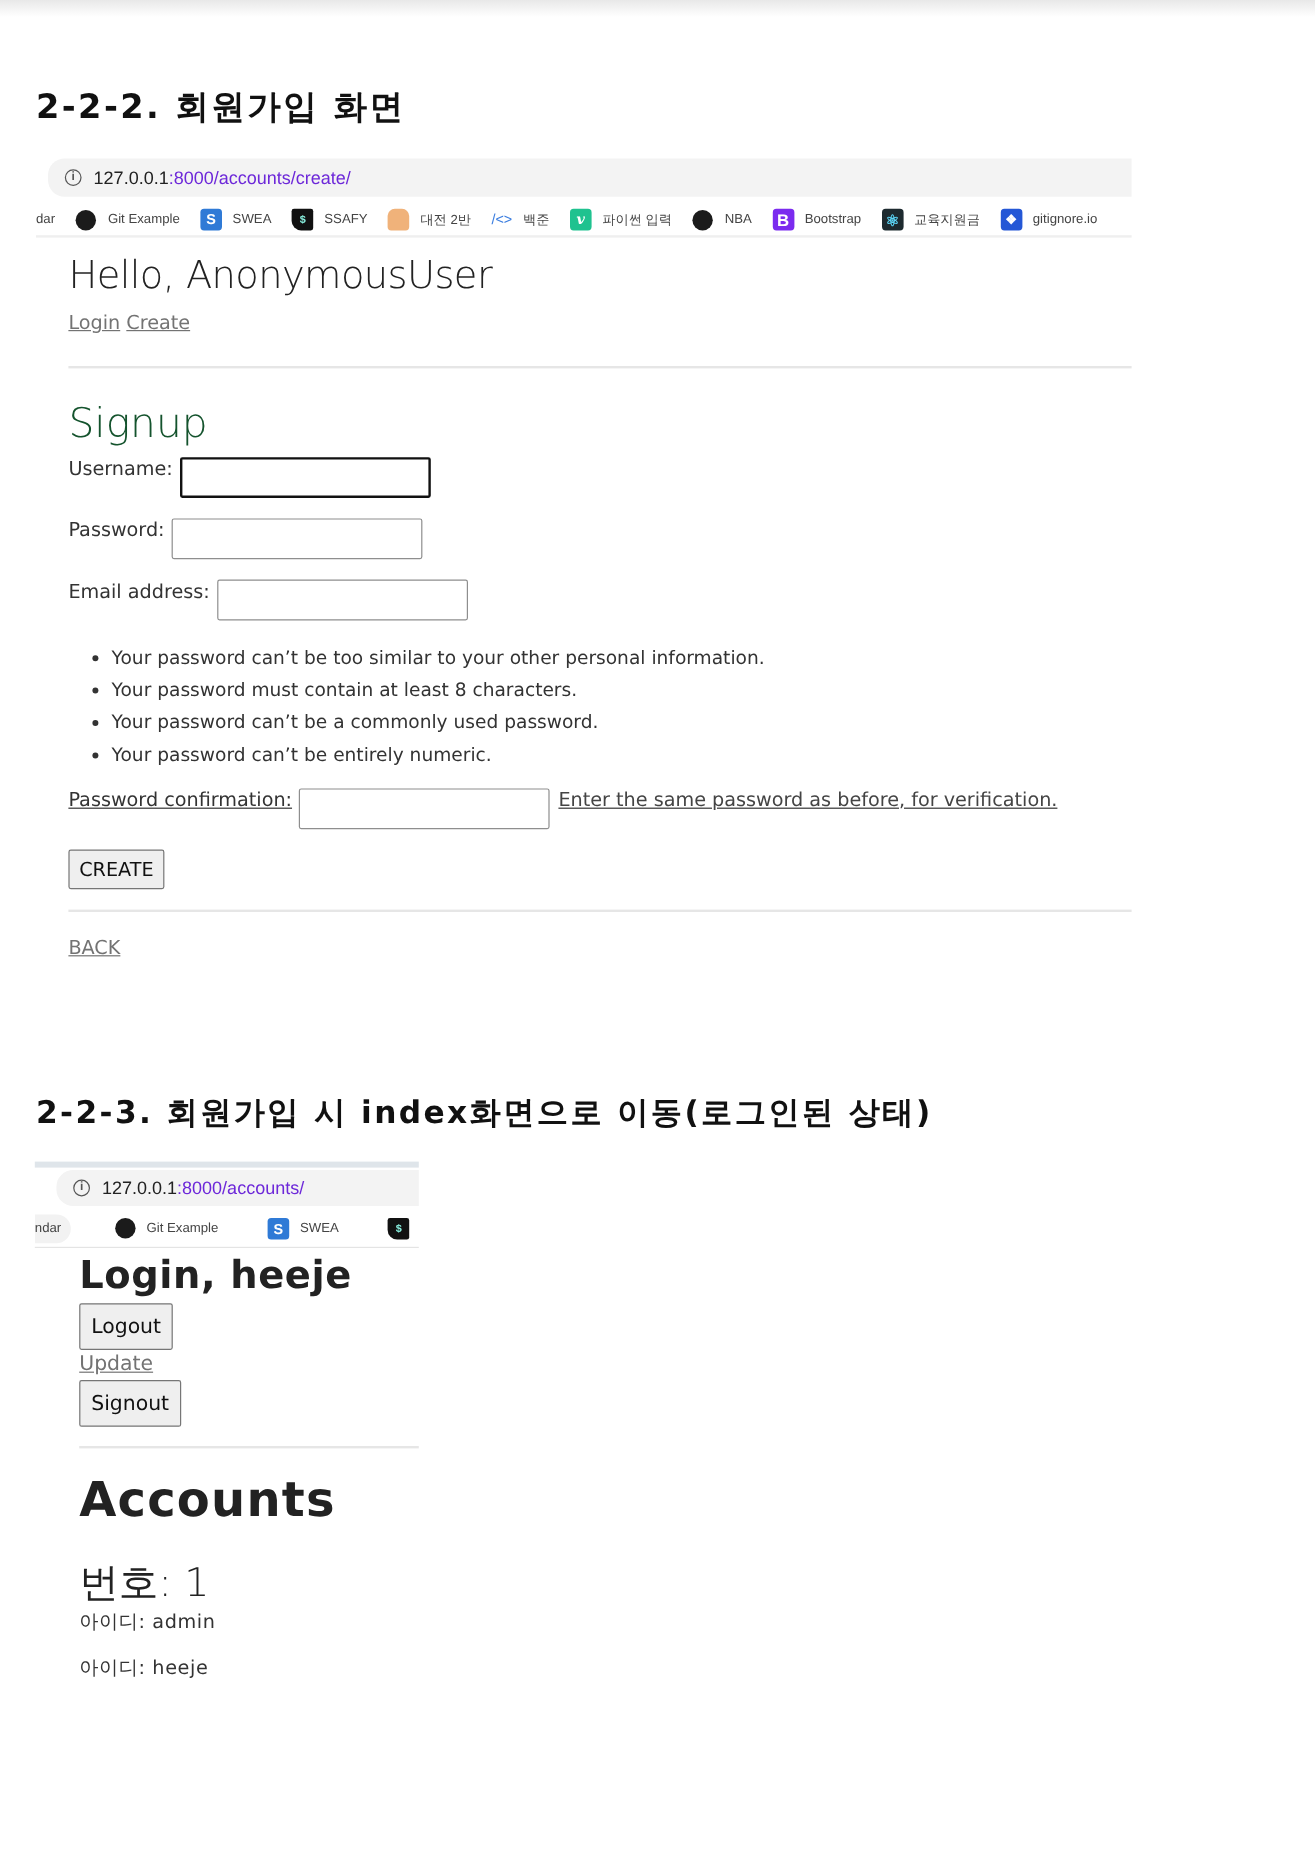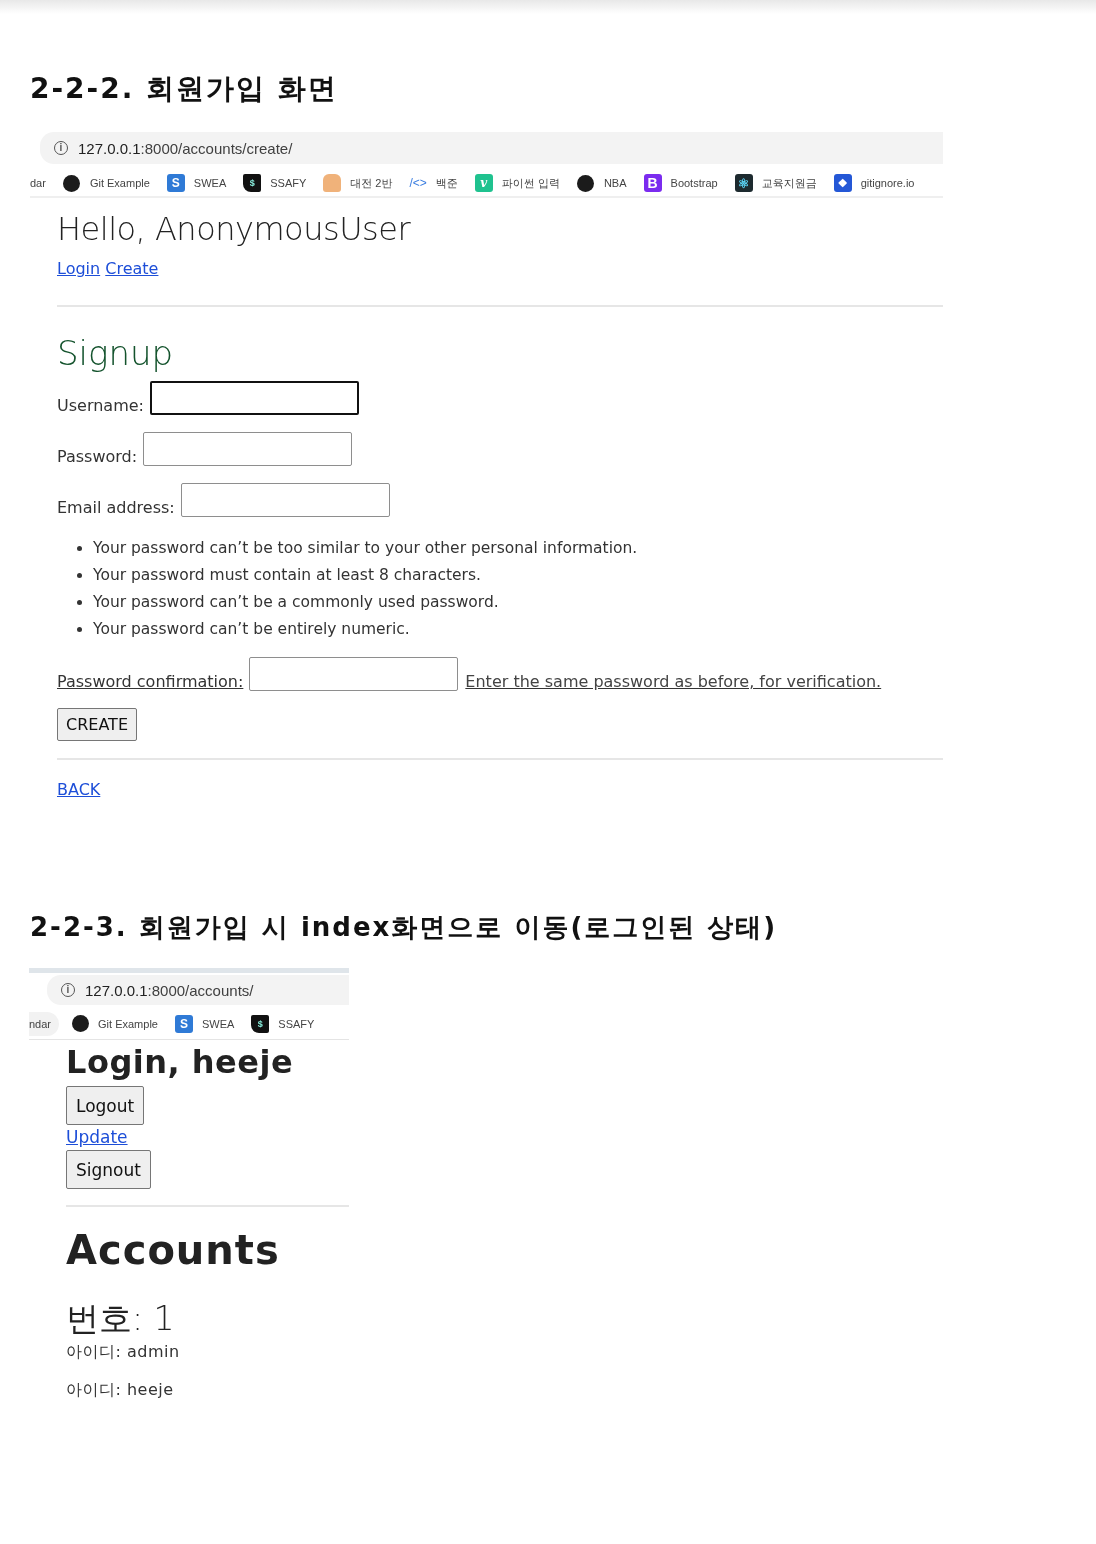--- a/index.html
+++ b/index.html
@@ -9,57 +9,57 @@
       background: linear-gradient(#e8e8e8, #ffffff); }
     .section-title { position: absolute; left: 30px; font-family: "DejaVu Sans", sans-serif;
       font-weight: bold; color: #111; letter-spacing: 2px; white-space: nowrap; }
     .t1 { top: 70px; font-size: 28px; }
     .t2 { top: 910px; font-size: 26px; }
 
     
     .addr { position: absolute; background: #f3f3f3; border-radius: 14px 0 0 14px; display: flex; align-items: center; font-family: "Liberation Sans", sans-serif; color: #333; }
     .addr .info { width: 14px; height: 14px; border: 1.5px solid #555; border-radius: 50%; font-size: 10px; line-height: 11px; text-align: center; color: #555; margin-right: 10px; font-weight: bold; }
     .addr .host { color: #222; }
-    .addr .path { color: #404040; }
+    .addr .path { color: #6d28d9; }
     .addr1 { left: 40px; top: 132px; width: 903px; height: 32px; padding-left: 14px; font-size: 15px; }
     .bmbar { position: absolute; display: flex; align-items: center; white-space: nowrap; font-family: "Liberation Sans", sans-serif; color: #444; overflow: hidden; text-align: center; }
     .bm1 { left: 30px; top: 170px; width: 913px; height: 28px; font-size: 11px; border-bottom: 2px solid #efefef; }
     .bm { display: flex; align-items: center; margin-right: 17px; }
     .bm .ic { width: 18px; height: 18px; margin-right: 9px; border-radius: 3px; display: inline-flex; align-items: center; justify-content: center; font-size: 12px; font-weight: bold; color: #fff; }
     .ic.gh { background: #fff; }
     .ic.gh::before { content: ""; width: 17px; height: 17px; border-radius: 50%; background: #1b1b1b; display: block; }
     .ic.swea { background: #2f7ad6; }
     .ic.ssafy { background: #111; border-radius: 2px 2px 2px 8px; font-size: 9px; color: #8ed; }
     .ic.bread { background: #f0b27a; border-radius: 6px 6px 3px 3px; }
     .ic.code { background: none; color: #3a7de0; font-weight: normal; width: auto; }
     .ic.v { background: #1fc28f; font-family: "DejaVu Serif", serif; font-style: italic; }
     .ic.bs { background: #7b2bef; font-size: 14px; }
     .ic.react { background: #1d2a2f; color: #5bd4f5; font-size: 13px; }
     .ic.git { background: #2457d6; font-size: 11px; }
 
     .page { position: absolute; font-family: "DejaVu Sans", sans-serif; }
     .p1 { left: 57px; top: 205px; width: 886px; }
     .hello1 { font-size: 32px; font-weight: 300; color: #222; height: 48px; line-height: 48px; letter-spacing: -0.5px; }
-    a.link { color: #1d4ed8; text-decoration: underline; }
+    a.link { color: #737373; text-decoration: underline; }
     .links1 { font-size: 16px; margin-top: 6px; height: 26px; }
     hr.sep { border: none; border-top: 2px solid #e6e6e6; }
     .signup-h { font-size: 34px; font-weight: 300; color: #14532d; margin-top: 20px; line-height: 52px; }
-    .row { display: flex; align-items: flex-end; font-size: 16px; color: #333; height: 34px; white-space: nowrap; }
+    .row { display: flex; align-items: flex-start; font-size: 16px; color: #333; height: 34px; white-space: nowrap; }
     .row label { margin-right: 6px; }
     .row input { width: 209px; height: 34px; border: 1px solid #8e8e8e; border-radius: 2px; background: #fff; font-size: 15px; padding-left: 4px; }
     .row input.focused { border: 2px solid #111; }
     .row .help { margin-left: 7px; color: #444; }
     ul.rules { margin: 18px 0 0 36px; font-size: 15.5px; color: #333; line-height: 27px; }
     .btn { background: #efefef; border: 1px solid #767676; border-radius: 2px; font-family: "DejaVu Sans", sans-serif; color: #111; cursor: pointer; }
     .btn-create { font-size: 16px; height: 33px; padding: 0 8px; }
 
     
     .frame2 { position: absolute; left: 29px; top: 968px; width: 320px; height: 5px; background: #dfe5ea; }
     .addr2 { left: 47px; top: 975px; width: 302px; height: 30px; padding-left: 14px; font-size: 15px; }
-    .bm2 { left: 29px; top: 1008px; width: 320px; height: 32px; font-size: 11px; border-bottom: 1px solid #e4e4e4; }
+    .bm2 { left: 29px; top: 1008px; width: 320px; height: 32px; font-size: 11px; border-bottom: 1px solid #e4e4e4; gap: 24px; }
     .bm2 .ndar { background: #f2f2f2; border-radius: 0 14px 14px 0; padding: 6px 8px 6px 0; margin-right: 12px; }
     .p2 { left: 66px; top: 1040px; width: 283px; }
     .hello2 { font-size: 32px; color: #222; line-height: 44px; letter-spacing: 0.5px; }
     .btn2 { font-size: 17px; height: 39px; padding: 0 9px; display: block; }
     .upd { font-size: 17px; display: block; line-height: 25px; }
     .accounts-h { font-size: 40px; color: #222; margin-top: 18px; line-height: 50px; letter-spacing: 1px; }
     .acc-no { font-size: 33px; color: #222; line-height: 44px; font-weight: 300; }
     .acc-id { font-size: 16px; color: #333; line-height: 22px; letter-spacing: 0.5px; }
   </style>
 </head>

